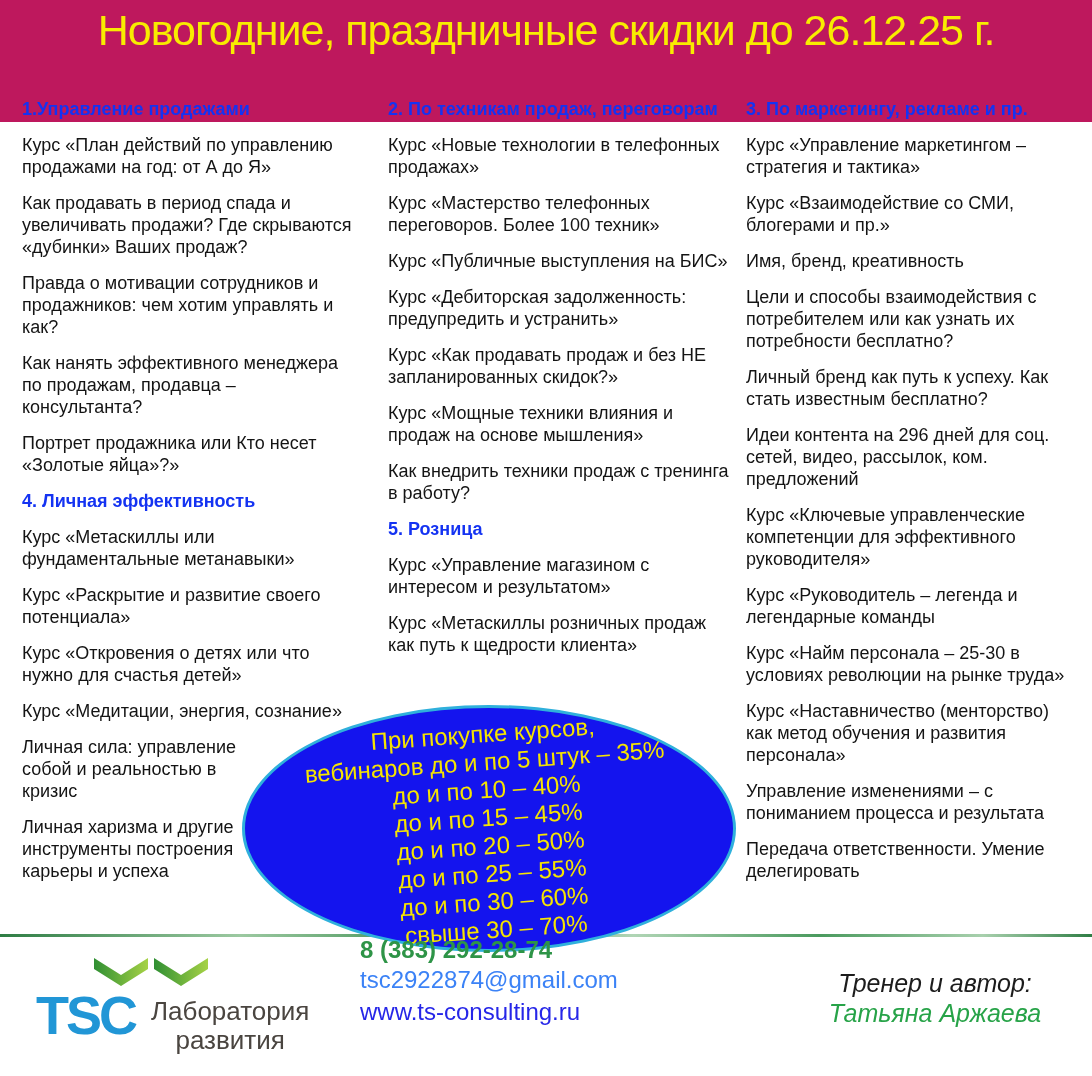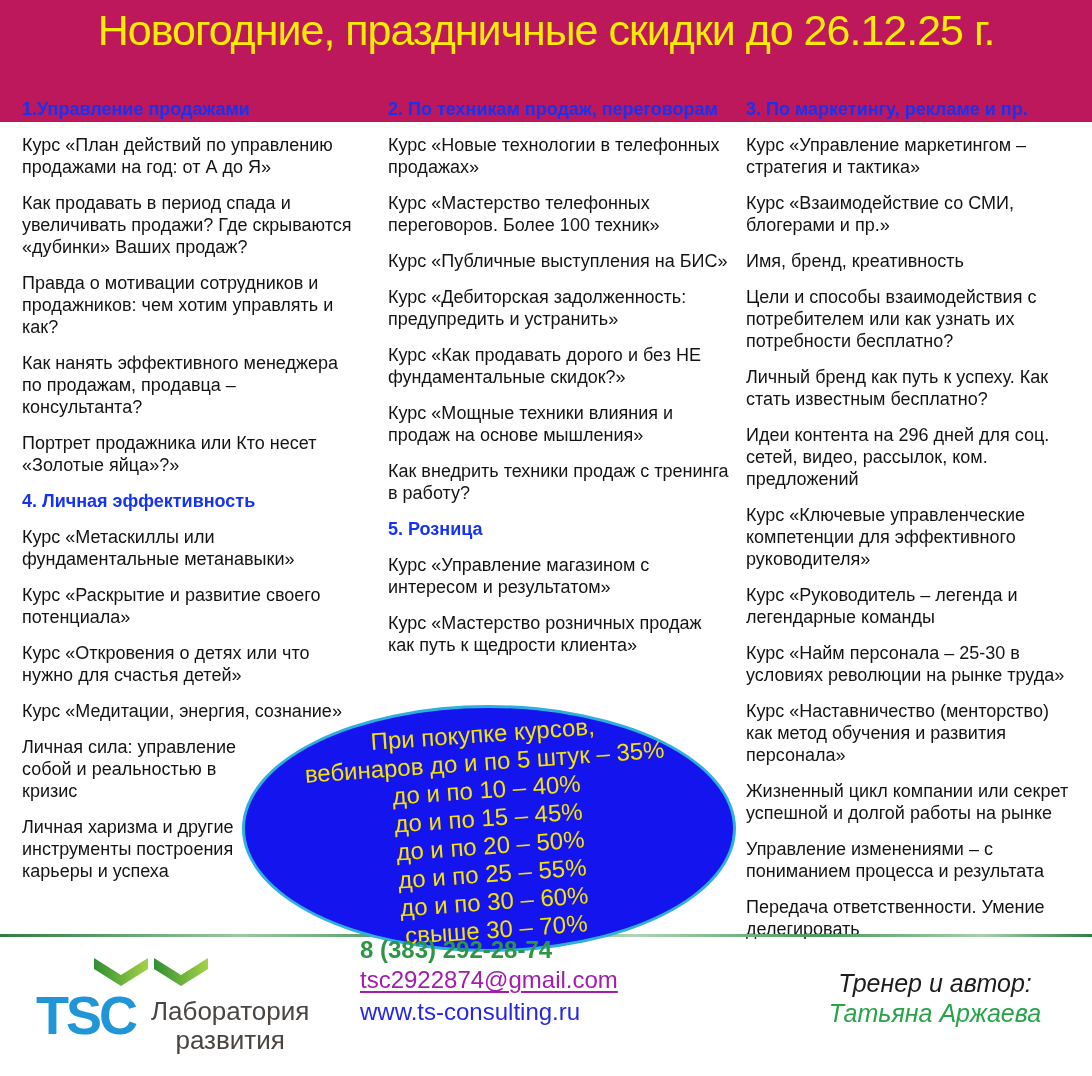--- a/index.html
+++ b/index.html
@@ -58,22 +58,22 @@
   .tsc {
     color:#2196d6; font-weight:bold; font-size:54px; line-height:52px; letter-spacing:-3px;
   }
   .tagline {
     margin-left:16px; margin-top:8px; color:#4a4540;
     font-size:26px; line-height:29px; text-align:center;
   }
   .contacts { position:absolute; left:360px; top:936px; width:380px; text-align:left; z-index:3; }
   .phone   { color:#2e9447; font-size:24px; font-weight:bold; line-height:28px; }
   .email   {
-    display:inline-block; color:#a21caf; font-size:24px; line-height:28px; margin-top:2px;
-    text-decoration:underline; text-decoration-thickness:2px; text-underline-offset:3px; cursor:pointer;
+    display:inline-block; color:#3b82f6; font-size:24px; line-height:28px; margin-top:2px;
+    text-decoration-thickness:2px; text-underline-offset:3px; cursor:pointer;
   }
   .site    { color:#2626e8; font-size:24px; line-height:28px; margin-top:4px; cursor:pointer; }
   .trainer { position:absolute; left:790px; top:968px; width:290px; text-align:center; font-style:italic; z-index:3; }
   .trainer-label { color:#1c1c1c; font-size:25px; line-height:30px; }
   .trainer-name  { color:#27a348; font-size:25px; line-height:30px; }
 </style>
 </head>
 <body>
 
 <div class="page">
@@ -98,43 +98,42 @@
     <p class="narrow">Личная сила: управление собой и реальностью в кризис</p>
     <p class="narrow">Личная харизма и другие инструменты построения карьеры и успеха</p>
   </div>
 
   <div class="col col-2">
     <h3 class="section-heading">2. По техникам продаж, переговорам</h3>
     <p>Курс «Новые технологии в телефонных продажах»</p>
     <p>Курс «Мастерство телефонных переговоров. Более 100 техник»</p>
     <p>Курс «Публичные выступления на БИС»</p>
     <p>Курс «Дебиторская задолженность: предупредить и устранить»</p>
-    <p>Курс «Как продавать дорого и без НЕ фундаментальные скидок?»</p>
+    <p>Курс «Как продавать продаж и без НЕ запланированных скидок?»</p>
     <p>Курс «Мощные техники влияния и продаж на основе мышления»</p>
     <p>Как внедрить техники продаж с тренинга в работу?</p>
 
     <h3 class="section-heading">5. Розница</h3>
     <p>Курс «Управление магазином с интересом и результатом»</p>
-    <p>Курс «Мастерство розничных продаж как путь к щедрости клиента»</p>
+    <p>Курс «Метаскиллы розничных продаж как путь к щедрости клиента»</p>
   </div>
 
   <div class="col col-3">
     <h3 class="section-heading">3. По маркетингу, рекламе и пр.</h3>
     <p>Курс «Управление маркетингом – стратегия и тактика»</p>
     <p>Курс «Взаимодействие со СМИ, блогерами и пр.»</p>
     <p>Имя, бренд, креативность</p>
     <p>Цели и способы взаимодействия с потребителем или как узнать их потребности бесплатно?</p>
     <p>Личный бренд как путь к успеху. Как стать известным бесплатно?</p>
     <p>Идеи контента на 296 дней для соц. сетей, видео, рассылок, ком. предложений</p>
 
     <p>Курс «Ключевые управленческие компетенции для эффективного руководителя»</p>
     <p>Курс «Руководитель – легенда и легендарные команды</p>
     <p>Курс «Найм персонала – 25-30 в условиях революции на рынке труда»</p>
     <p>Курс «Наставничество (менторство) как метод обучения и развития персонала»</p>
-    <p>Жизненный цикл компании или секрет успешной и долгой работы на рынке</p>
     <p>Управление изменениями – с пониманием процесса и результата</p>
     <p>Передача ответственности. Умение делегировать</p>
   </div>
 
   <div class="green-line"></div>
 
   <div class="ellipse">
     <div class="ellipse-inner">
       <div>При покупке курсов,</div>
       <div>вебинаров до и по 5 штук – 35%</div>

